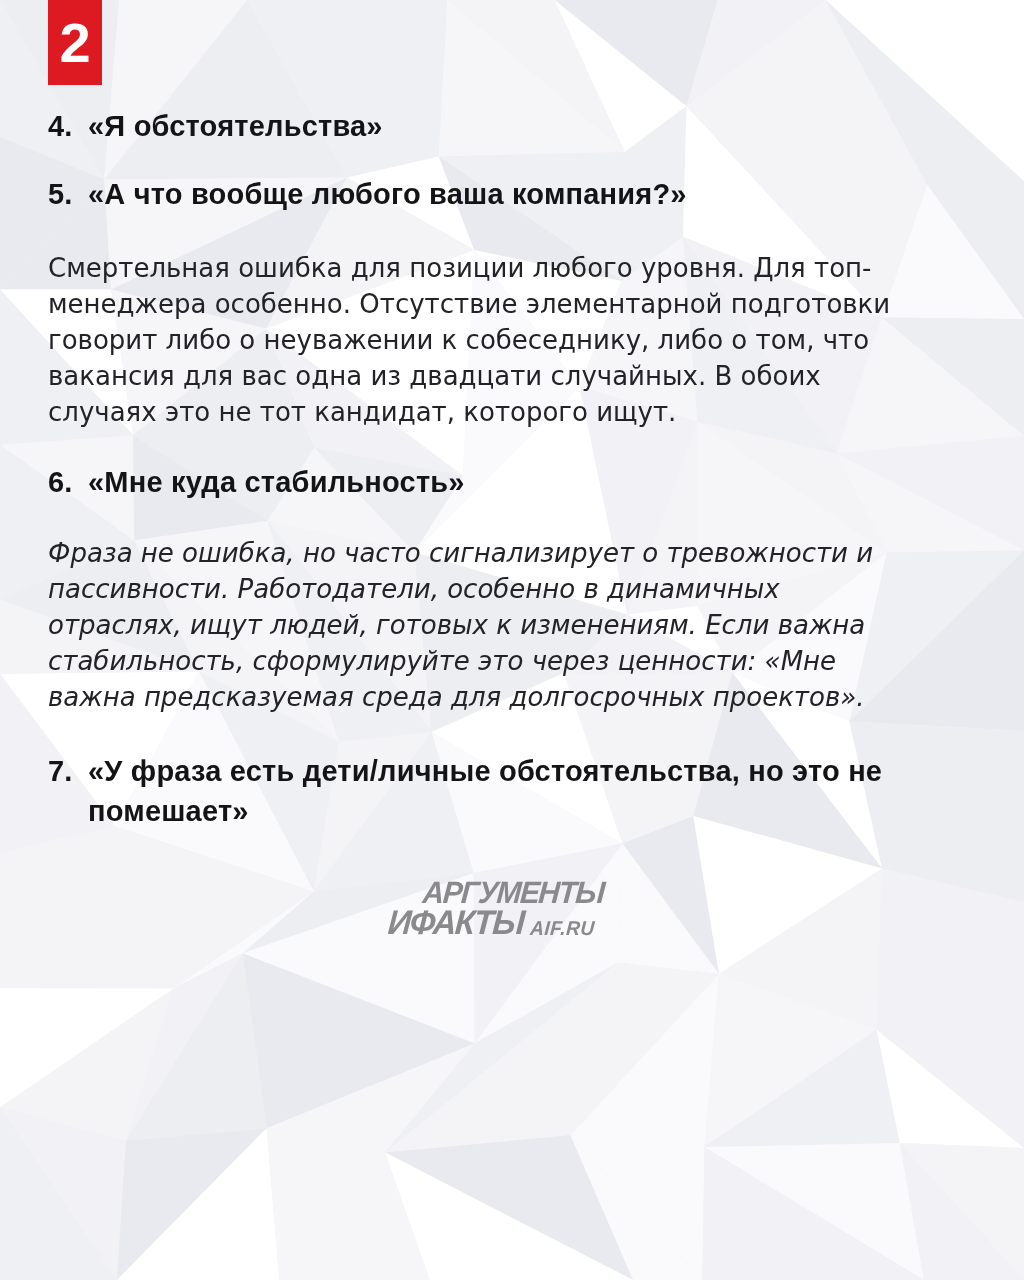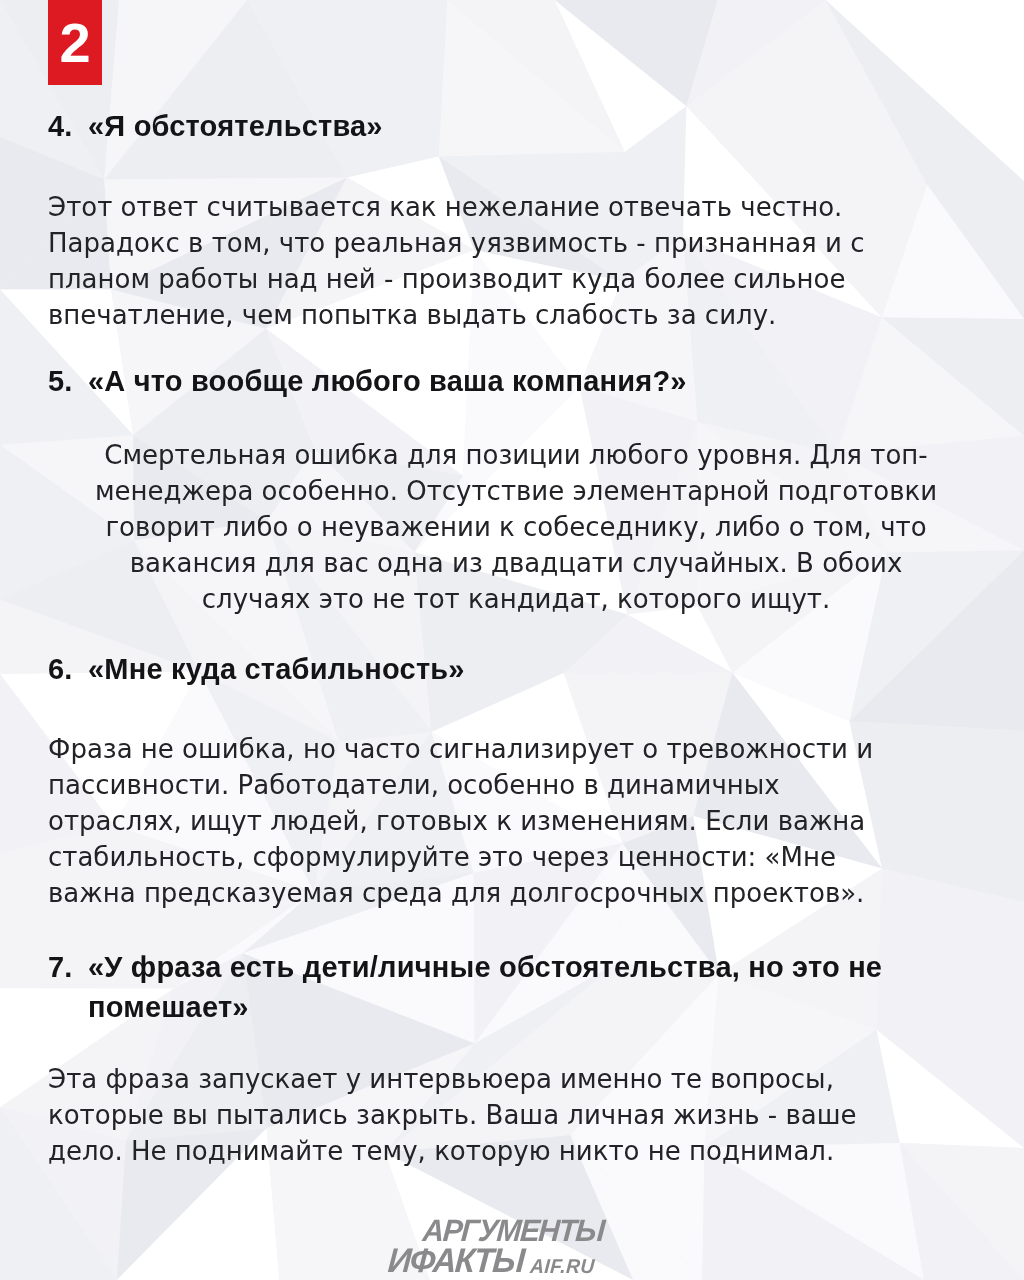--- a/index.html
+++ b/index.html
@@ -54,23 +54,23 @@
     margin: 0;
     font-family: "DejaVu Sans", sans-serif;
     font-size: 26px;
     line-height: 36px;
     color: #232327;
     white-space: pre-line;
     letter-spacing: 0;
   }
   .mt-p4 { margin-top: 43px; }
   .mt-h5 { margin-top: 28px; }
-  .mt-p5 { margin-top: 36px; text-align: center; }
+  .mt-p5 { margin-top: 36px; }
   .mt-h6 { margin-top: 32px; }
-  .mt-p6 { margin-top: 42px; }
+  .mt-p6 { margin-top: 33px; font-style: italic; }
   .mt-h7 { margin-top: 36px; }
   .mt-p7 { margin-top: 34px; }
   .logo {
     position: relative;
     z-index: 2;
     width: 256px;
     margin: 46px auto 0;
     font-style: italic;
     font-weight: 700;
     transform: skewX(-4deg) scaleX(0.96);
@@ -232,24 +232,20 @@
     </svg>
 
   <div class="badge" style="background: rgb(221, 26, 33);">2</div>
 
   <div class="content">
 
     <h2 class="heading">
       <span class="num">4.</span>
       <span class="ttl">«Я обстоятельства»</span>
     </h2>
-    <p class="body-text mt-p4">Этот ответ считывается как нежелание отвечать честно.
-Парадокс в том, что реальная уязвимость - признанная и с
-планом работы над ней - производит куда более сильное
-впечатление, чем попытка выдать слабость за силу.</p>
 
     <h2 class="heading mt-h5">
       <span class="num">5.</span>
       <span class="ttl">«А что вообще любого ваша компания?»</span>
     </h2>
     <p class="body-text mt-p5">Смертельная ошибка для позиции любого уровня. Для топ-
 менеджера особенно. Отсутствие элементарной подготовки
 говорит либо о неуважении к собеседнику, либо о том, что
 вакансия для вас одна из двадцати случайных. В обоих
 случаях это не тот кандидат, которого ищут.</p>
@@ -261,23 +257,20 @@
     <p class="body-text mt-p6">Фраза не ошибка, но часто сигнализирует о тревожности и
 пассивности. Работодатели, особенно в динамичных
 отраслях, ищут людей, готовых к изменениям. Если важна
 стабильность, сформулируйте это через ценности: «Мне
 важна предсказуемая среда для долгосрочных проектов».</p>
 
     <h2 class="heading mt-h7">
       <span class="num">7.</span>
       <span class="ttl">«У фраза есть дети/личные обстоятельства, но это не помешает»</span>
     </h2>
-    <p class="body-text mt-p7">Эта фраза запускает у интервьюера именно те вопросы,
-которые вы пытались закрыть. Ваша личная жизнь - ваше
-дело. Не поднимайте тему, которую никто не поднимал.</p>
 
   </div>
 
   <div class="logo" style="color: rgb(138, 138, 140);">
     <div class="logo-line1">АРГУМЕНТЫ</div>
     <div class="logo-line2">
       <span>ИФАКТЫ</span>
       <span class="logo-suffix">AIF.RU</span>
     </div>
   </div>

